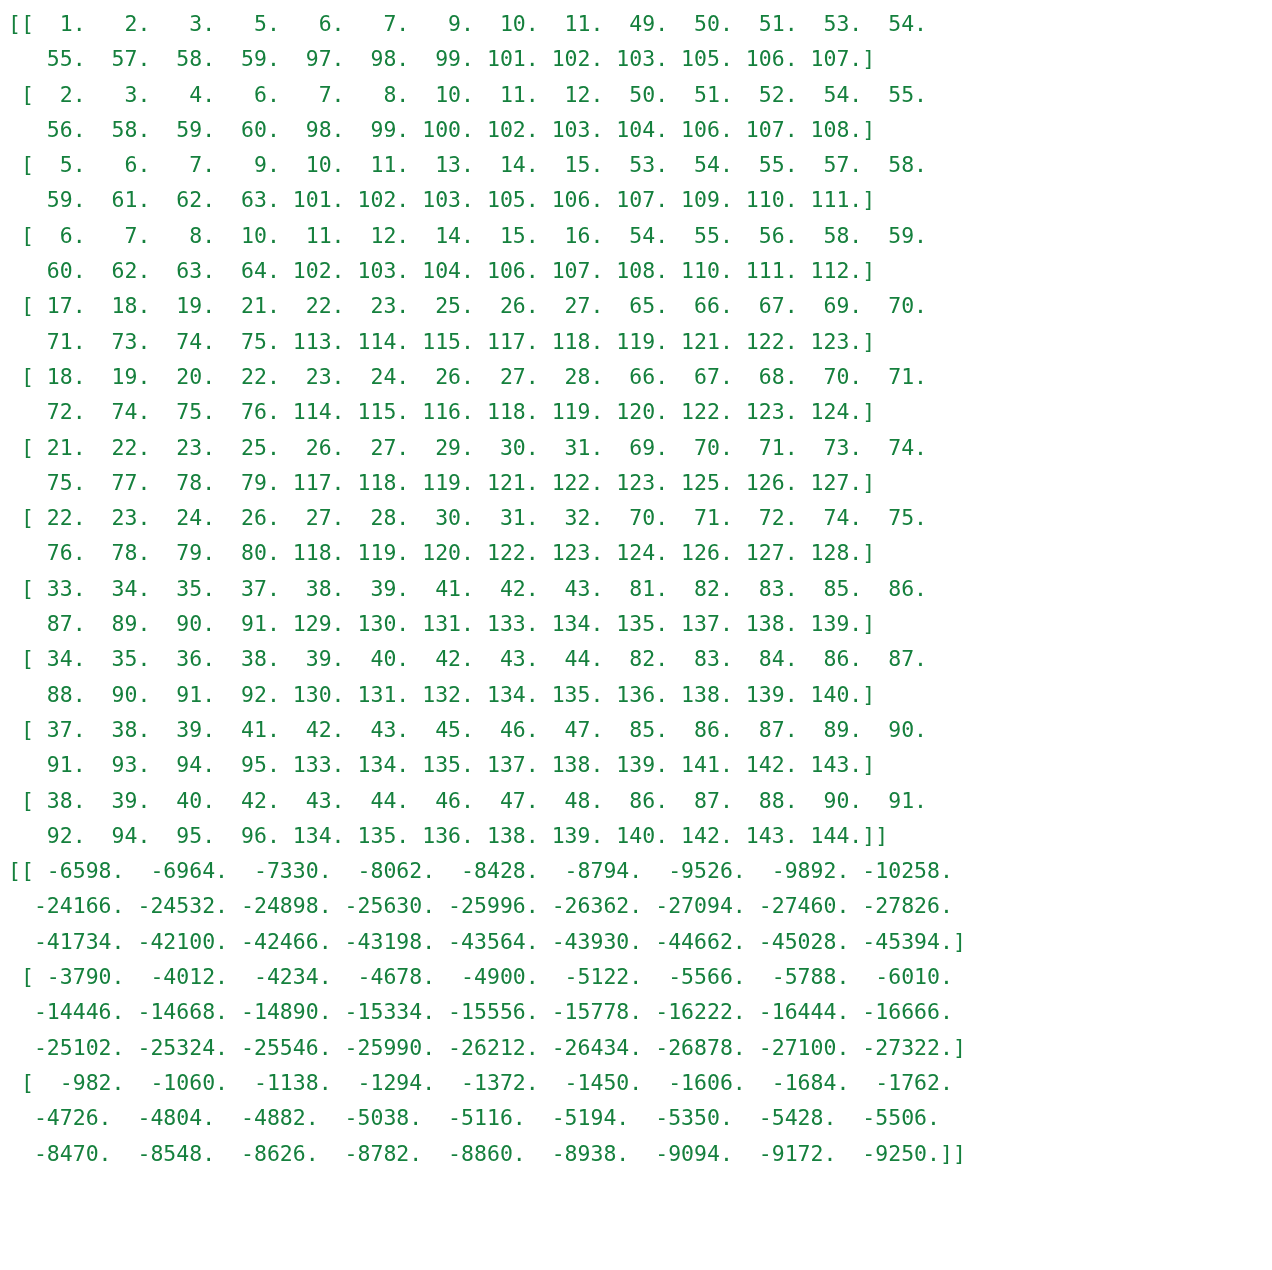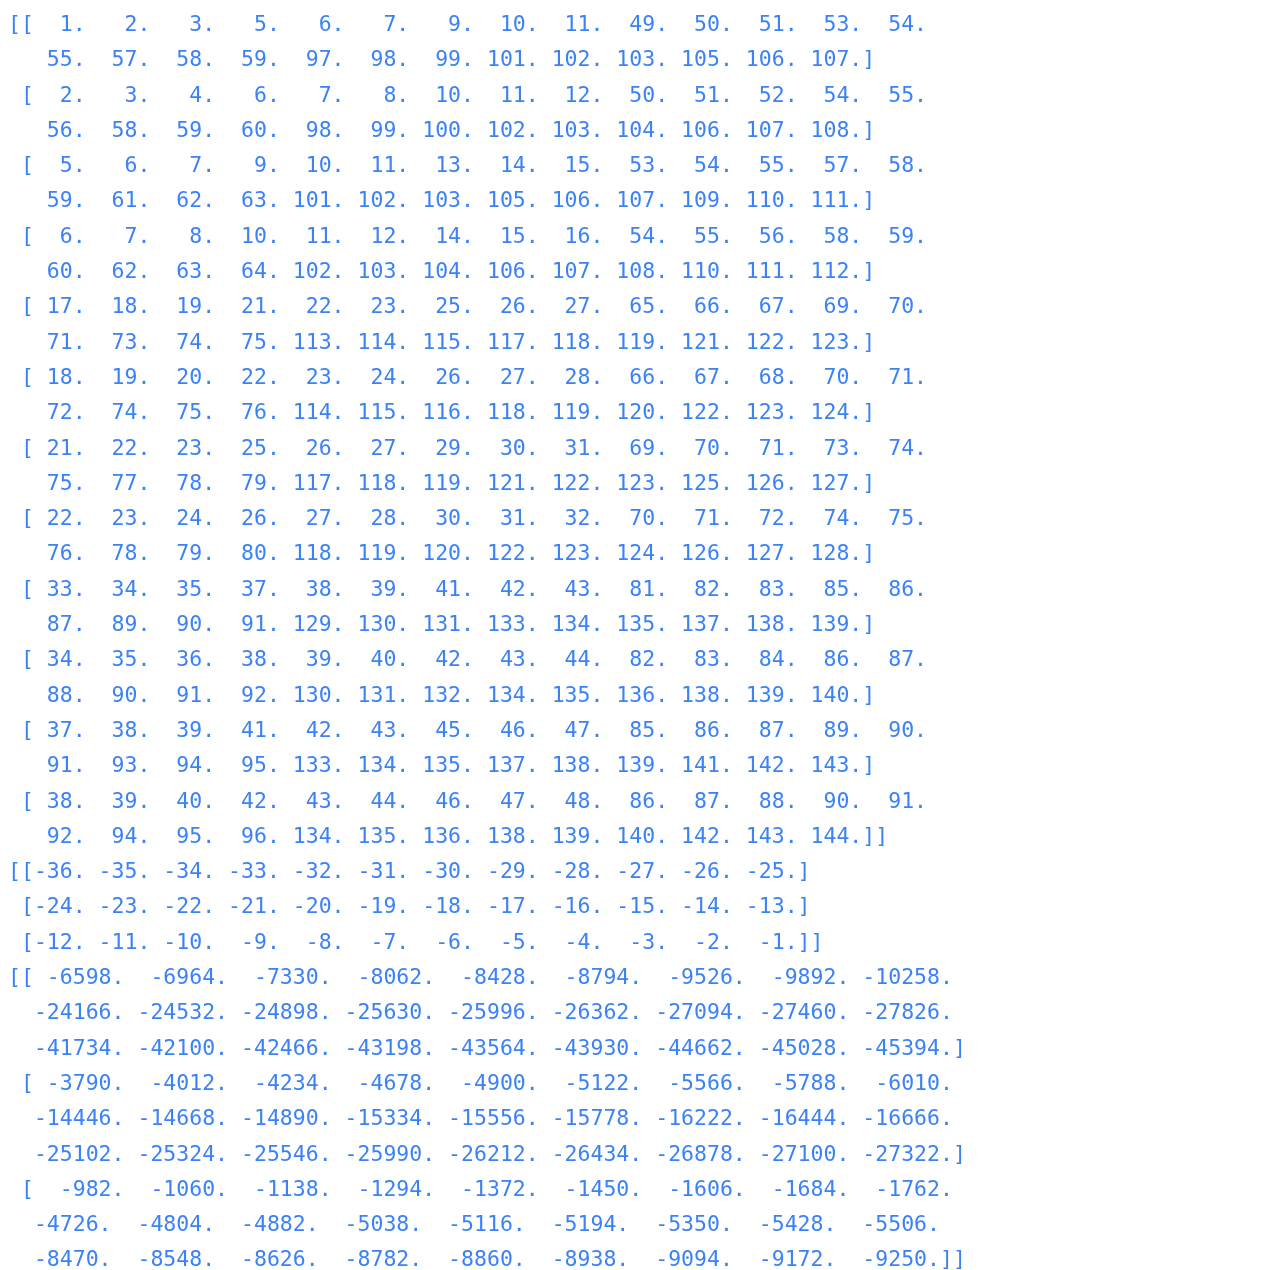--- a/index.html
+++ b/index.html
@@ -15,21 +15,21 @@
   #output {
     padding: 6px 8px 0 8px;
     box-sizing: border-box;
   }
   pre.block {
     margin: 0;
     padding: 0;
     font-family: "DejaVu Sans Mono", "Liberation Mono", monospace;
     font-size: 21.5px;
     line-height: 35.3px;
-    color: #3b82f6;
+    color: #15803d;
     white-space: pre;
     letter-spacing: 0px;
   }
 </style>
 </head>
 <body>
 
 <div id="output">
   <pre class="block">[[  1.   2.   3.   5.   6.   7.   9.  10.  11.  49.  50.  51.  53.  54.
    55.  57.  58.  59.  97.  98.  99. 101. 102. 103. 105. 106. 107.]
@@ -48,23 +48,20 @@
  [ 22.  23.  24.  26.  27.  28.  30.  31.  32.  70.  71.  72.  74.  75.
    76.  78.  79.  80. 118. 119. 120. 122. 123. 124. 126. 127. 128.]
  [ 33.  34.  35.  37.  38.  39.  41.  42.  43.  81.  82.  83.  85.  86.
    87.  89.  90.  91. 129. 130. 131. 133. 134. 135. 137. 138. 139.]
  [ 34.  35.  36.  38.  39.  40.  42.  43.  44.  82.  83.  84.  86.  87.
    88.  90.  91.  92. 130. 131. 132. 134. 135. 136. 138. 139. 140.]
  [ 37.  38.  39.  41.  42.  43.  45.  46.  47.  85.  86.  87.  89.  90.
    91.  93.  94.  95. 133. 134. 135. 137. 138. 139. 141. 142. 143.]
  [ 38.  39.  40.  42.  43.  44.  46.  47.  48.  86.  87.  88.  90.  91.
    92.  94.  95.  96. 134. 135. 136. 138. 139. 140. 142. 143. 144.]]</pre>
-  <pre class="block">[[-36. -35. -34. -33. -32. -31. -30. -29. -28. -27. -26. -25.]
- [-24. -23. -22. -21. -20. -19. -18. -17. -16. -15. -14. -13.]
- [-12. -11. -10.  -9.  -8.  -7.  -6.  -5.  -4.  -3.  -2.  -1.]]</pre>
   <pre class="block">[[ -6598.  -6964.  -7330.  -8062.  -8428.  -8794.  -9526.  -9892. -10258.
   -24166. -24532. -24898. -25630. -25996. -26362. -27094. -27460. -27826.
   -41734. -42100. -42466. -43198. -43564. -43930. -44662. -45028. -45394.]
  [ -3790.  -4012.  -4234.  -4678.  -4900.  -5122.  -5566.  -5788.  -6010.
   -14446. -14668. -14890. -15334. -15556. -15778. -16222. -16444. -16666.
   -25102. -25324. -25546. -25990. -26212. -26434. -26878. -27100. -27322.]
  [  -982.  -1060.  -1138.  -1294.  -1372.  -1450.  -1606.  -1684.  -1762.
   -4726.  -4804.  -4882.  -5038.  -5116.  -5194.  -5350.  -5428.  -5506.
   -8470.  -8548.  -8626.  -8782.  -8860.  -8938.  -9094.  -9172.  -9250.]]</pre>
 

